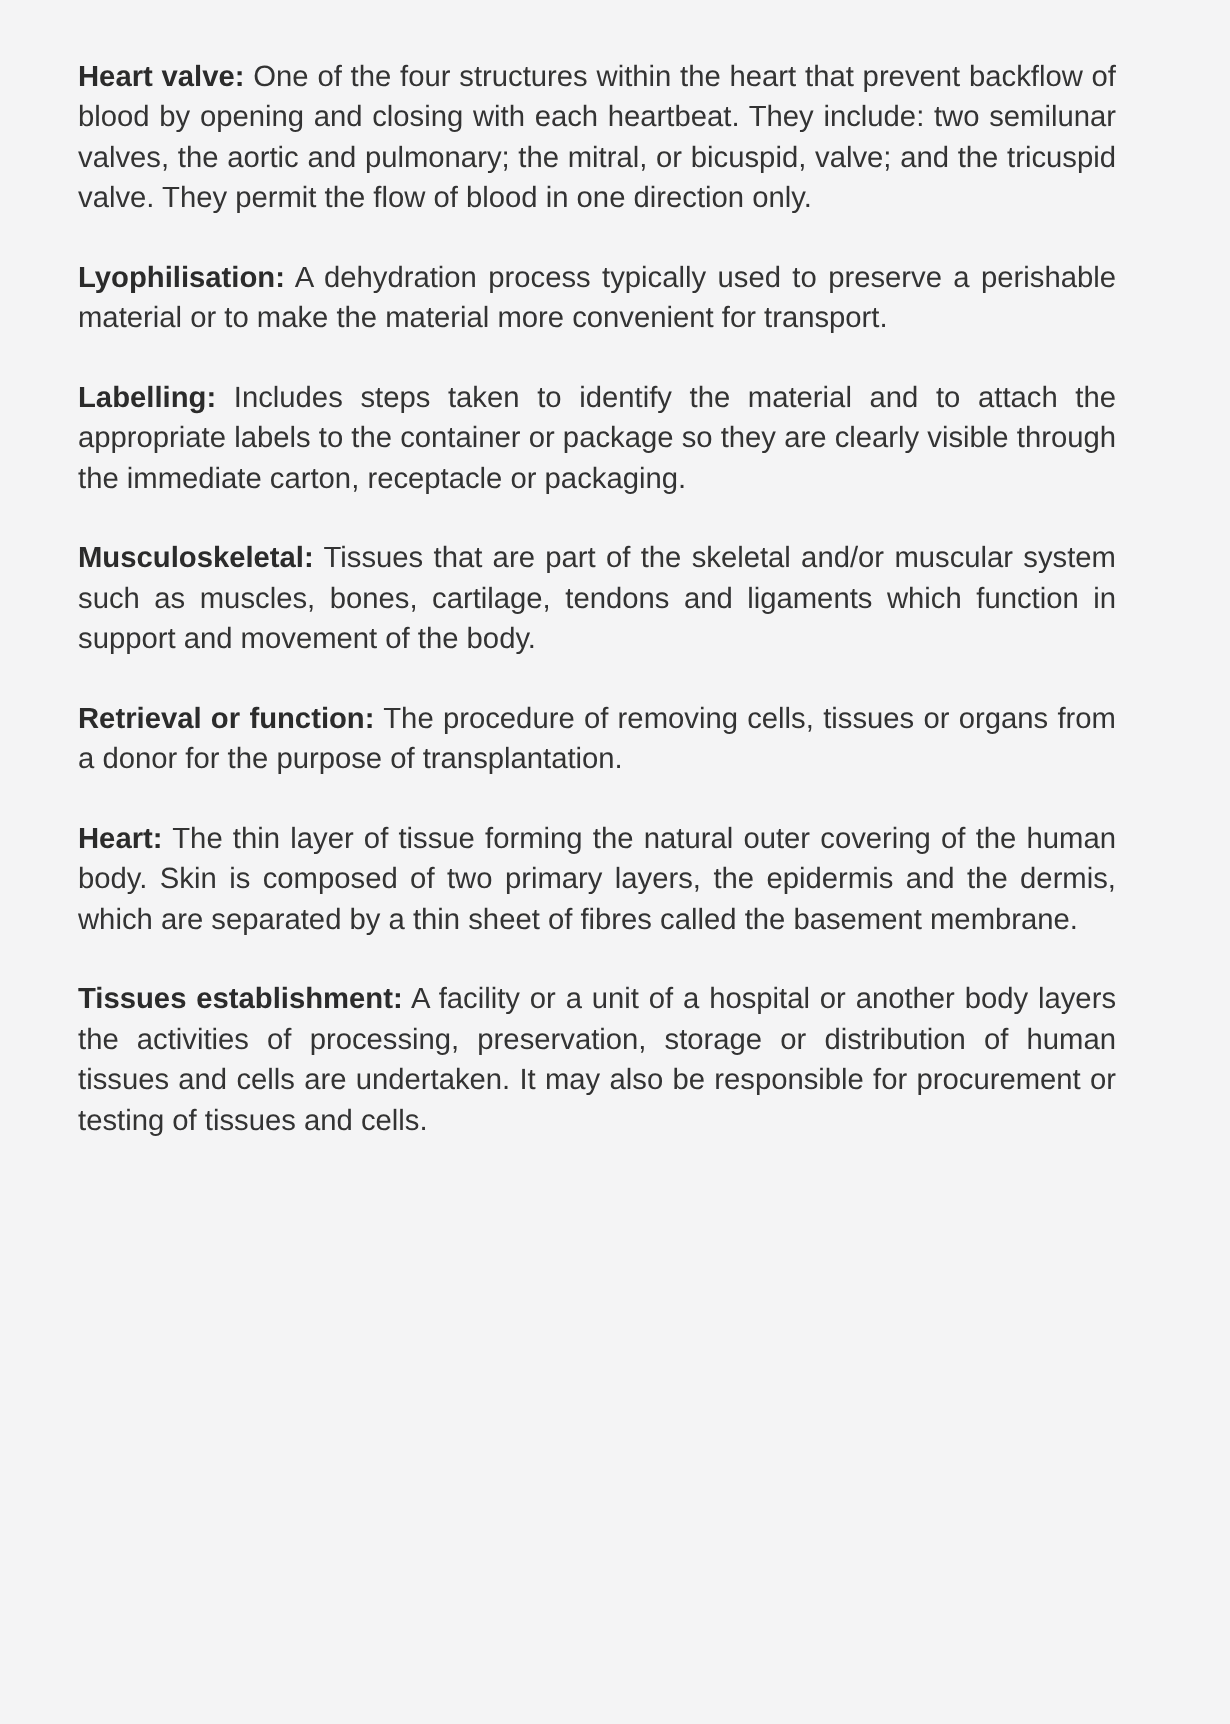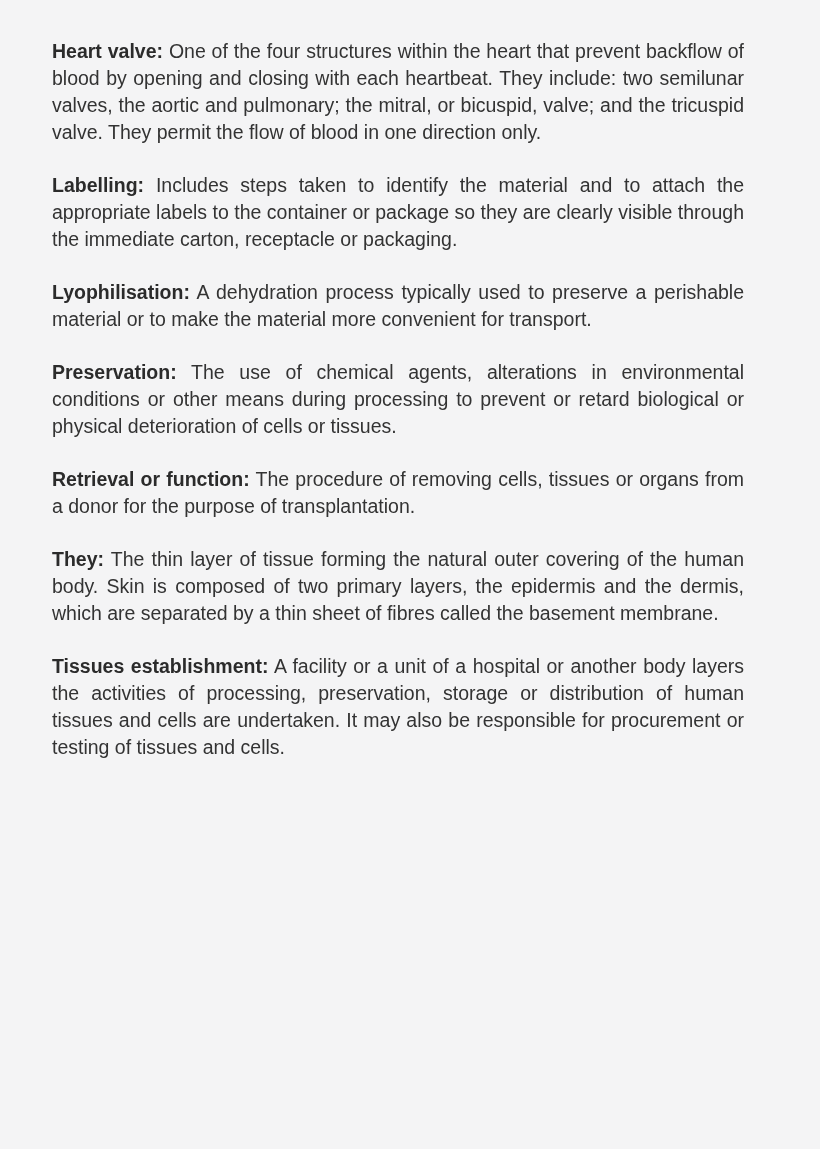--- a/index.html
+++ b/index.html
@@ -35,28 +35,28 @@
     color: #2b2b2b;
   }
 </style>
 </head>
 <body>
 
 <div class="page">
   <div class="content" id="glossary-list">
   <p class="entry"><strong class="term">Heart valve:</strong> <span class="definition">One of the four structures within the heart that prevent backflow of blood by opening and closing with each heartbeat. They include: two semilunar valves, the aortic and pulmonary; the mitral, or bicuspid, valve; and the tricuspid valve. They permit the flow of blood in one direction only.</span></p>
 
+  <p class="entry"><strong class="term">Lyophilisation:</strong> <span class="definition">A dehydration process typically used to preserve a perishable material or to make the material more convenient for transport.</span></p>
+
   <p class="entry"><strong class="term">Labelling:</strong> <span class="definition">Includes steps taken to identify the material and to attach the appropriate labels to the container or package so they are clearly visible through the immediate carton, receptacle or packaging.</span></p>
 
-  <p class="entry"><strong class="term">Lyophilisation:</strong> <span class="definition">A dehydration process typically used to preserve a perishable material or to make the material more convenient for transport.</span></p>
+  <p class="entry"><strong class="term">Musculoskeletal:</strong> <span class="definition">Tissues that are part of the skeletal and/or muscular system such as muscles, bones, cartilage, tendons and ligaments which function in support and movement of the body.</span></p>
 
 
-
-  <p class="entry"><strong class="term">Preservation:</strong> <span class="definition">The use of chemical agents, alterations in environmental conditions or other means during processing to prevent or retard biological or physical deterioration of cells or tissues.</span></p>
 
 
   <p class="entry"><strong class="term">Retrieval or function:</strong> <span class="definition">The procedure of removing cells, tissues or organs from a donor for the purpose of transplantation.</span></p>
 
-  <p class="entry"><strong class="term">They:</strong> <span class="definition">The thin layer of tissue forming the natural outer covering of the human body. Skin is composed of two primary layers, the epidermis and the dermis, which are separated by a thin sheet of fibres called the basement membrane.</span></p>
+  <p class="entry"><strong class="term">Heart:</strong> <span class="definition">The thin layer of tissue forming the natural outer covering of the human body. Skin is composed of two primary layers, the epidermis and the dermis, which are separated by a thin sheet of fibres called the basement membrane.</span></p>
 
   <p class="entry"><strong class="term">Tissues establishment:</strong> <span class="definition">A facility or a unit of a hospital or another body layers the activities of processing, preservation, storage or distribution of human tissues and cells are undertaken. It may also be responsible for procurement or testing of tissues and cells.</span></p>
 </div>
 </div>
 
 </body></html>

